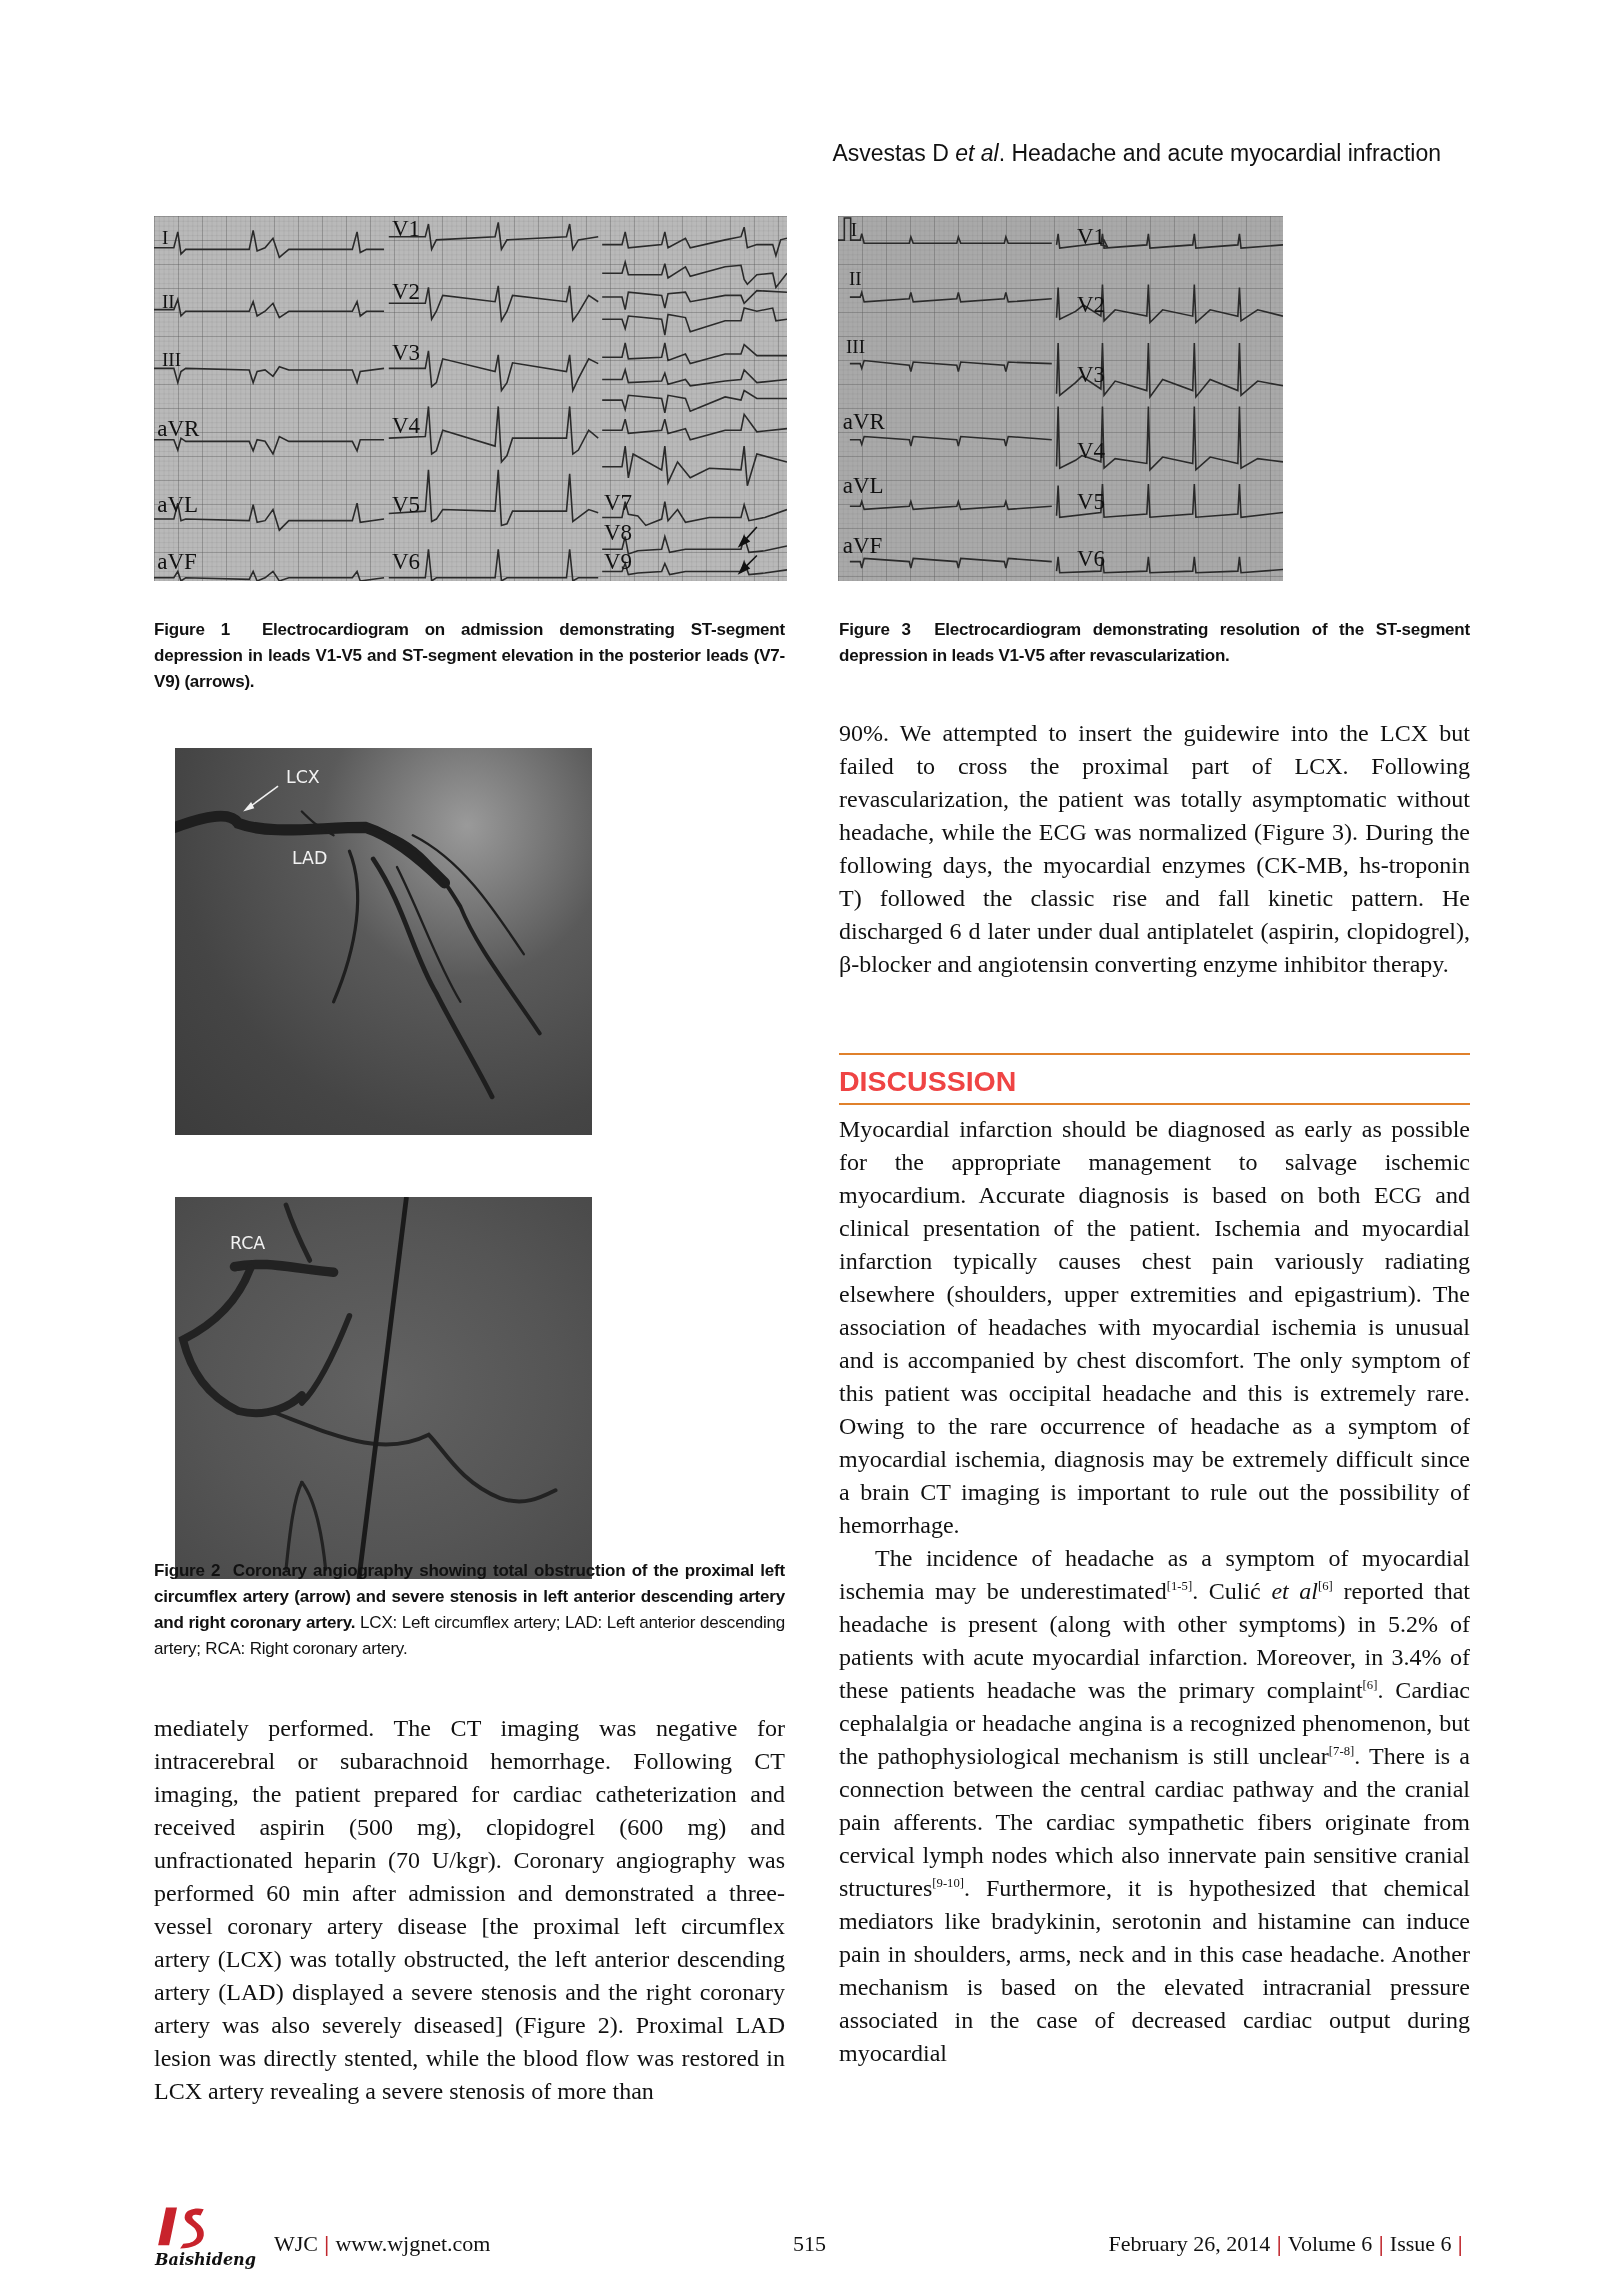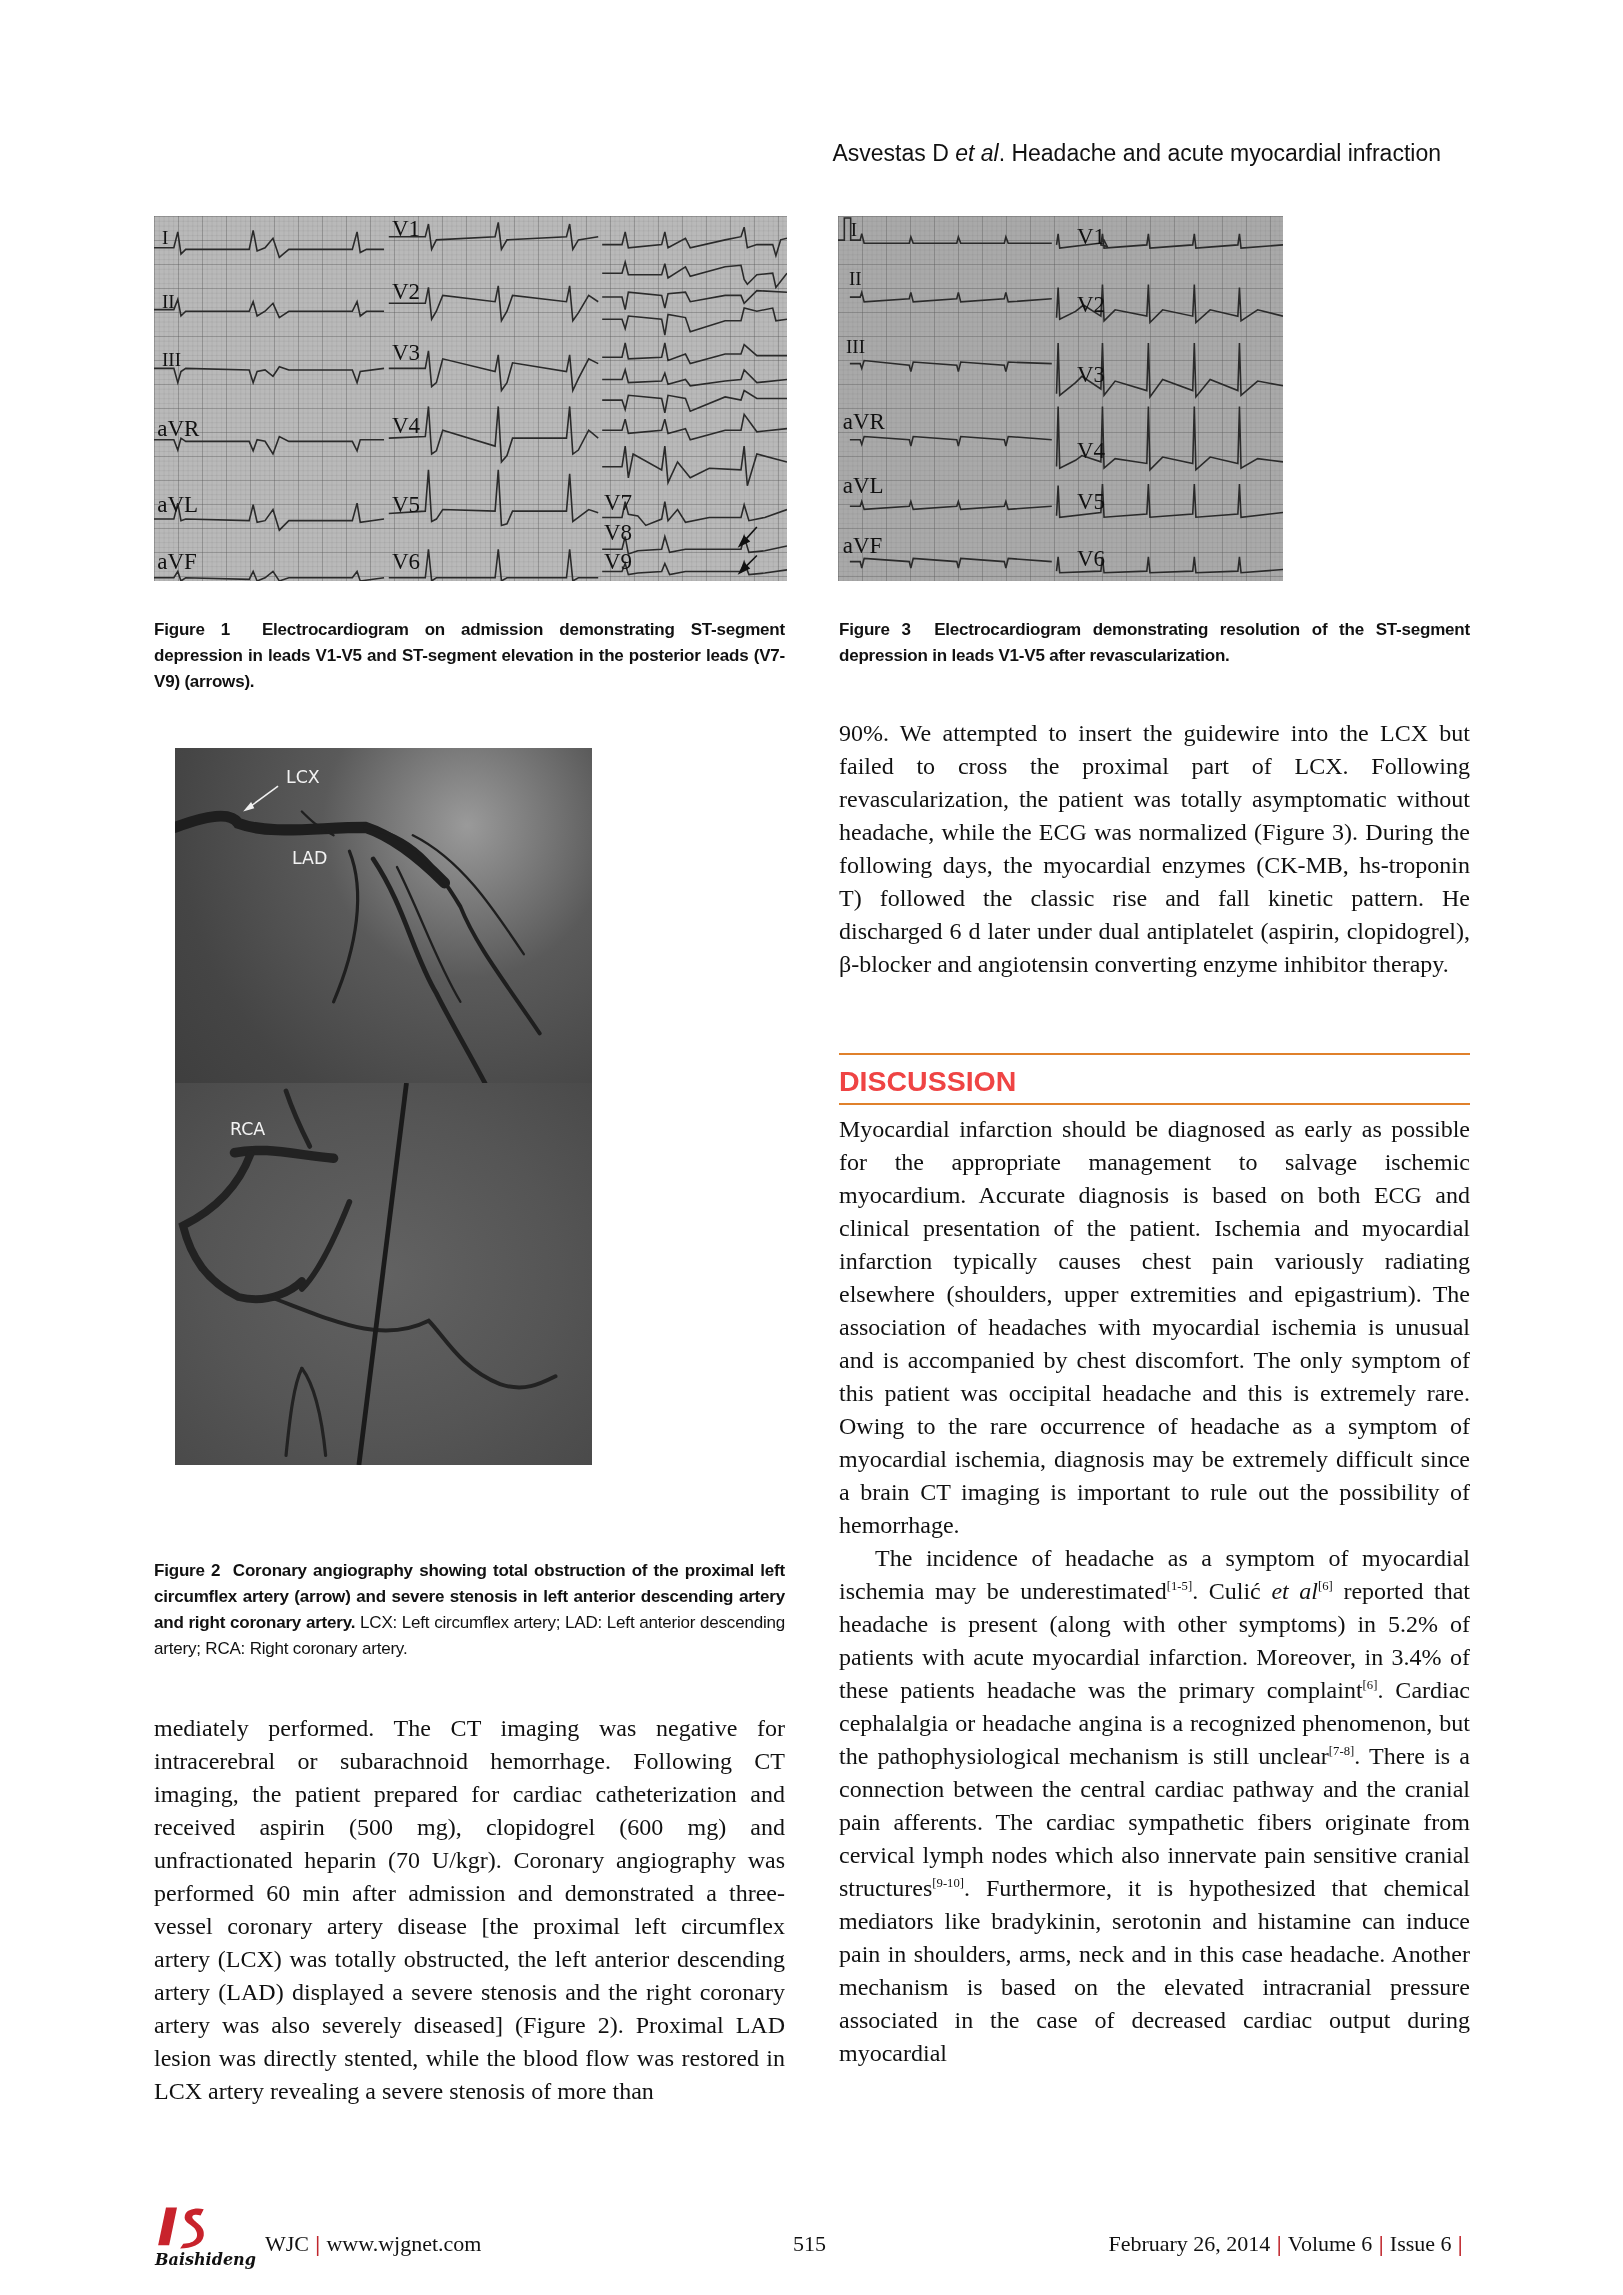--- a/index.html
+++ b/index.html
@@ -176,21 +176,21 @@
     </g>
   </svg>
   <svg class="abs" width="417" height="387" viewBox="0 0 526 488">
     <line x1="130" y1="48" x2="92" y2="76" stroke="#f0f0f0" stroke-width="2"></line>
     <polygon points="86,80 96,68 100,76" fill="#f0f0f0"></polygon>
   </svg>
   <span class="angio-label" style="left:111px; top:19px;">LCX</span>
   <span class="angio-label" style="left:117px; top:100px;">LAD</span>
 </div>
 
-<div class="abs angio" style="left:154px; top:1083px; width:417px; height:382px; background: radial-gradient(ellipse at 50% 50%, #626262 0%, #555555 60%, #4a4a4a 100%);">
+<div class="abs angio" style="left:154px; top:1197px; width:417px; height:382px; background: radial-gradient(ellipse at 50% 50%, #626262 0%, #555555 60%, #4a4a4a 100%);">
   <svg width="417" height="382" viewBox="0 0 526 482">
     <g fill="none" stroke="#222" stroke-linecap="round">
       <path d="M75 88 C110 80 150 90 200 95" stroke-width="12"></path>
       <path d="M95 90 C80 130 50 160 10 180 C20 220 40 250 80 270 C120 280 150 260 160 250" stroke-width="10"></path>
       <path d="M120 270 C200 300 260 330 320 300 C340 320 360 360 410 380 C440 390 460 380 480 370" stroke-width="5"></path>
       <path d="M220 150 C200 200 180 240 160 260" stroke-width="7"></path>
       <path d="M160 360 C150 380 145 420 140 470" stroke-width="4"></path>
       <path d="M160 360 C175 380 185 420 190 470" stroke-width="4"></path>
       <path d="M140 10 C150 40 160 60 170 80" stroke-width="6"></path>
     </g>
@@ -223,21 +223,21 @@
 </div>
 
 <div class="abs" style="left:155px; top:2204px; width:57px; height:60px;">
   <svg class="logo-mark" viewBox="0 0 70 60" width="49" height="44">
     <path d="M14 4 L28 4 L18 52 L4 52 Z" fill="#c8232c"></path>
     <path d="M36 50 C52 50 58 40 50 30 C44 24 36 22 38 14 C40 6 52 4 62 6 L58 14 C50 12 46 14 48 18 C52 24 64 28 62 40 C60 52 46 56 32 56 Z" fill="#c8232c"></path>
   </svg>
   <div class="logo-text" style="position:absolute; left:0; top:46px;">Baishideng</div>
 </div>
 
-<div class="abs footer" style="left:265px; top:2231px;">
+<div class="abs footer" style="left:274px; top:2231px;">
   <span>WJC</span><span class="sep">|</span><span>www.wjgnet.com</span>
 </div>
 
 <div class="abs footer" style="left:793px; top:2231px;">515</div>
 
 <div class="abs footer" style="right:154px; top:2231px;">
   <span>February 26, 2014</span><span class="sep">|</span><span>Volume 6</span><span class="sep">|</span><span>Issue 6</span><span class="sep">|</span>
 </div>
 
 

